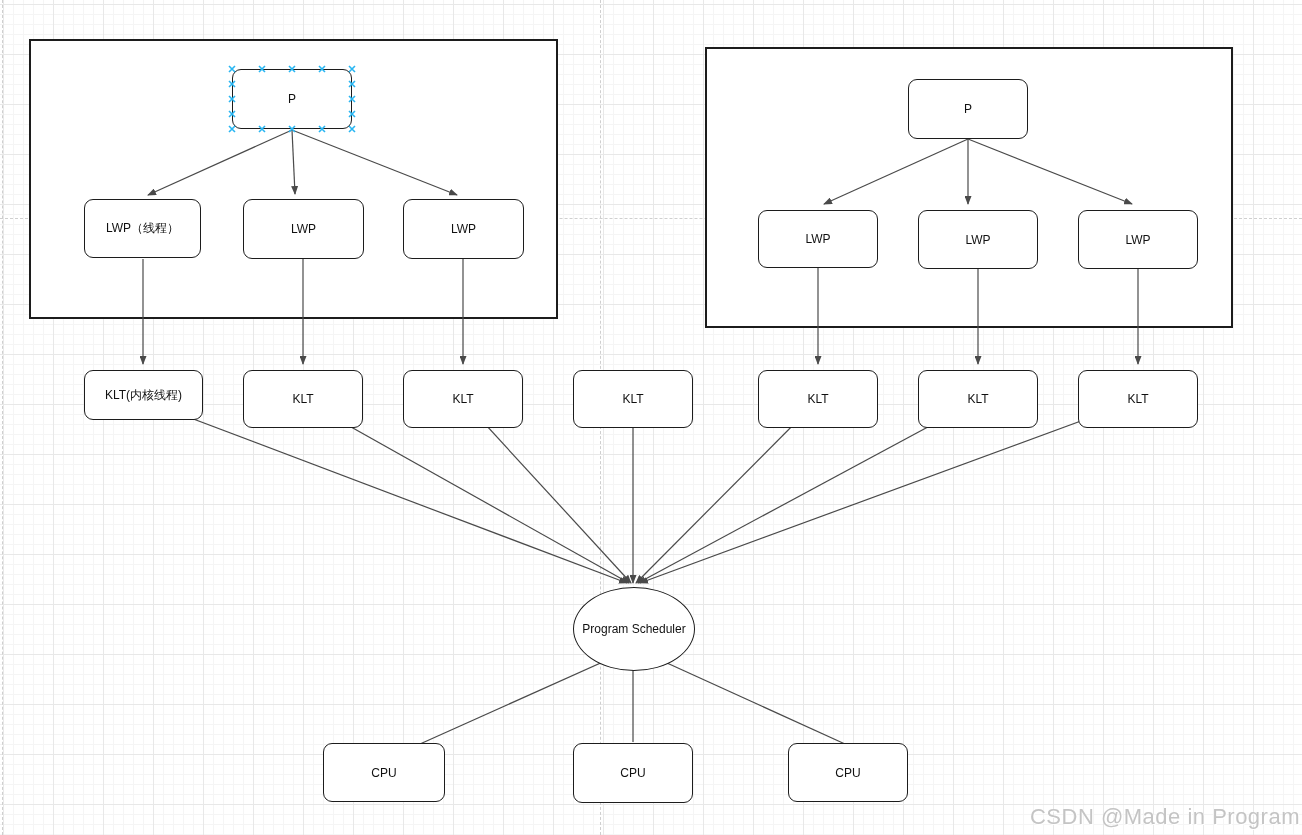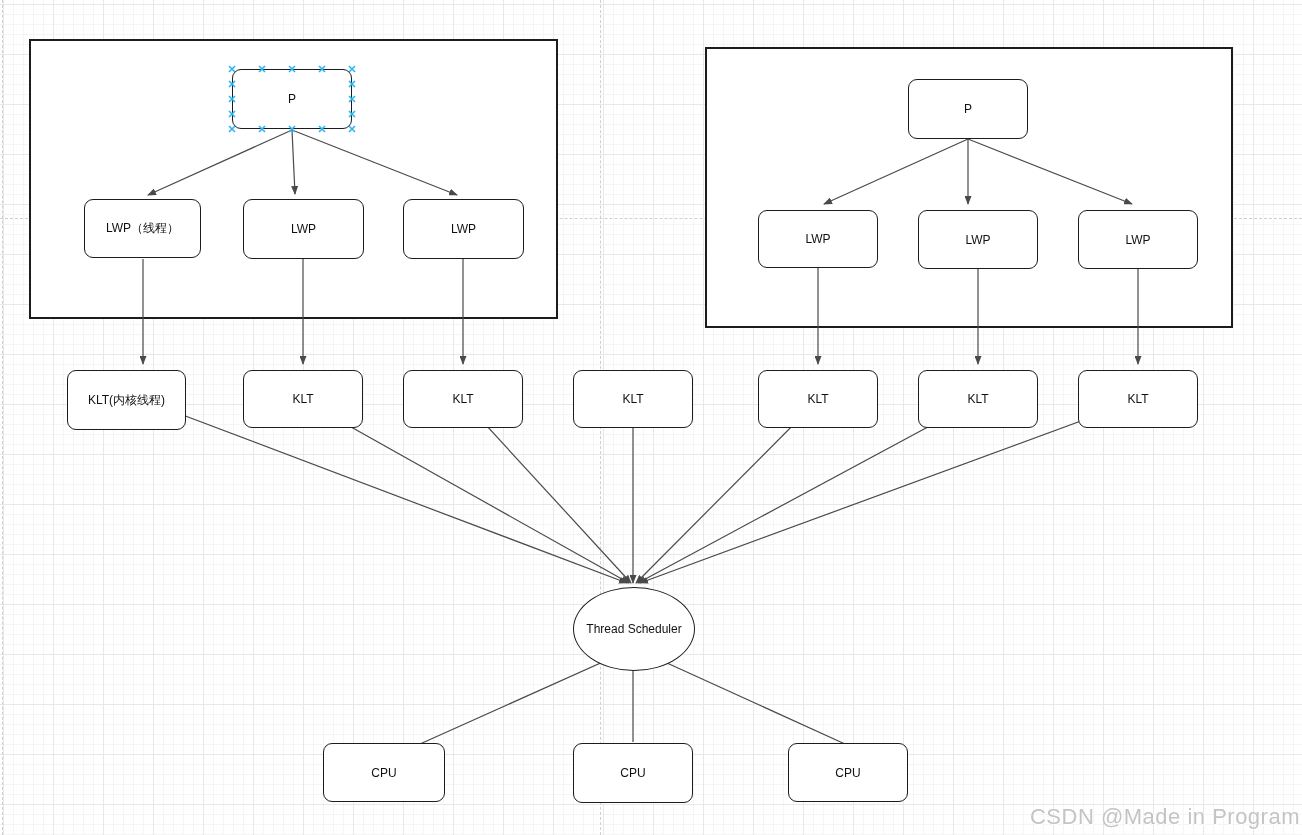--- a/index.html
+++ b/index.html
@@ -107,21 +107,21 @@
   <div class="node" style="left:758px;top:210px;width:120px;height:58px">
     <span>LWP</span>
   </div>
   <div class="node" style="left:918px;top:210px;width:120px;height:59px">
     <span>LWP</span>
   </div>
   <div class="node" style="left:1078px;top:210px;width:120px;height:59px">
     <span>LWP</span>
   </div>
 
-  <div class="node" style="left:67px;top:370px;width:119px;height:60px">
+  <div class="node" style="left:84px;top:370px;width:119px;height:50px">
     <span>KLT(内核线程)</span>
   </div>
   <div class="node" style="left:243px;top:370px;width:120px;height:58px">
     <span>KLT</span>
   </div>
   <div class="node" style="left:403px;top:370px;width:120px;height:58px">
     <span>KLT</span>
   </div>
   <div class="node" style="left:573px;top:370px;width:120px;height:58px">
     <span>KLT</span>
@@ -130,21 +130,21 @@
     <span>KLT</span>
   </div>
   <div class="node" style="left:918px;top:370px;width:120px;height:58px">
     <span>KLT</span>
   </div>
   <div class="node" style="left:1078px;top:370px;width:120px;height:58px">
     <span>KLT</span>
   </div>
 
   <div class="node ellipse" style="left:573px;top:587px;width:122px;height:84px">
-    <span>Thread Scheduler</span>
+    <span>Program Scheduler</span>
   </div>
 
   <div class="node" style="left:323px;top:743px;width:122px;height:59px">
     <span>CPU</span>
   </div>
   <div class="node" style="left:573px;top:743px;width:120px;height:60px">
     <span>CPU</span>
   </div>
   <div class="node" style="left:788px;top:743px;width:120px;height:59px">
     <span>CPU</span>

